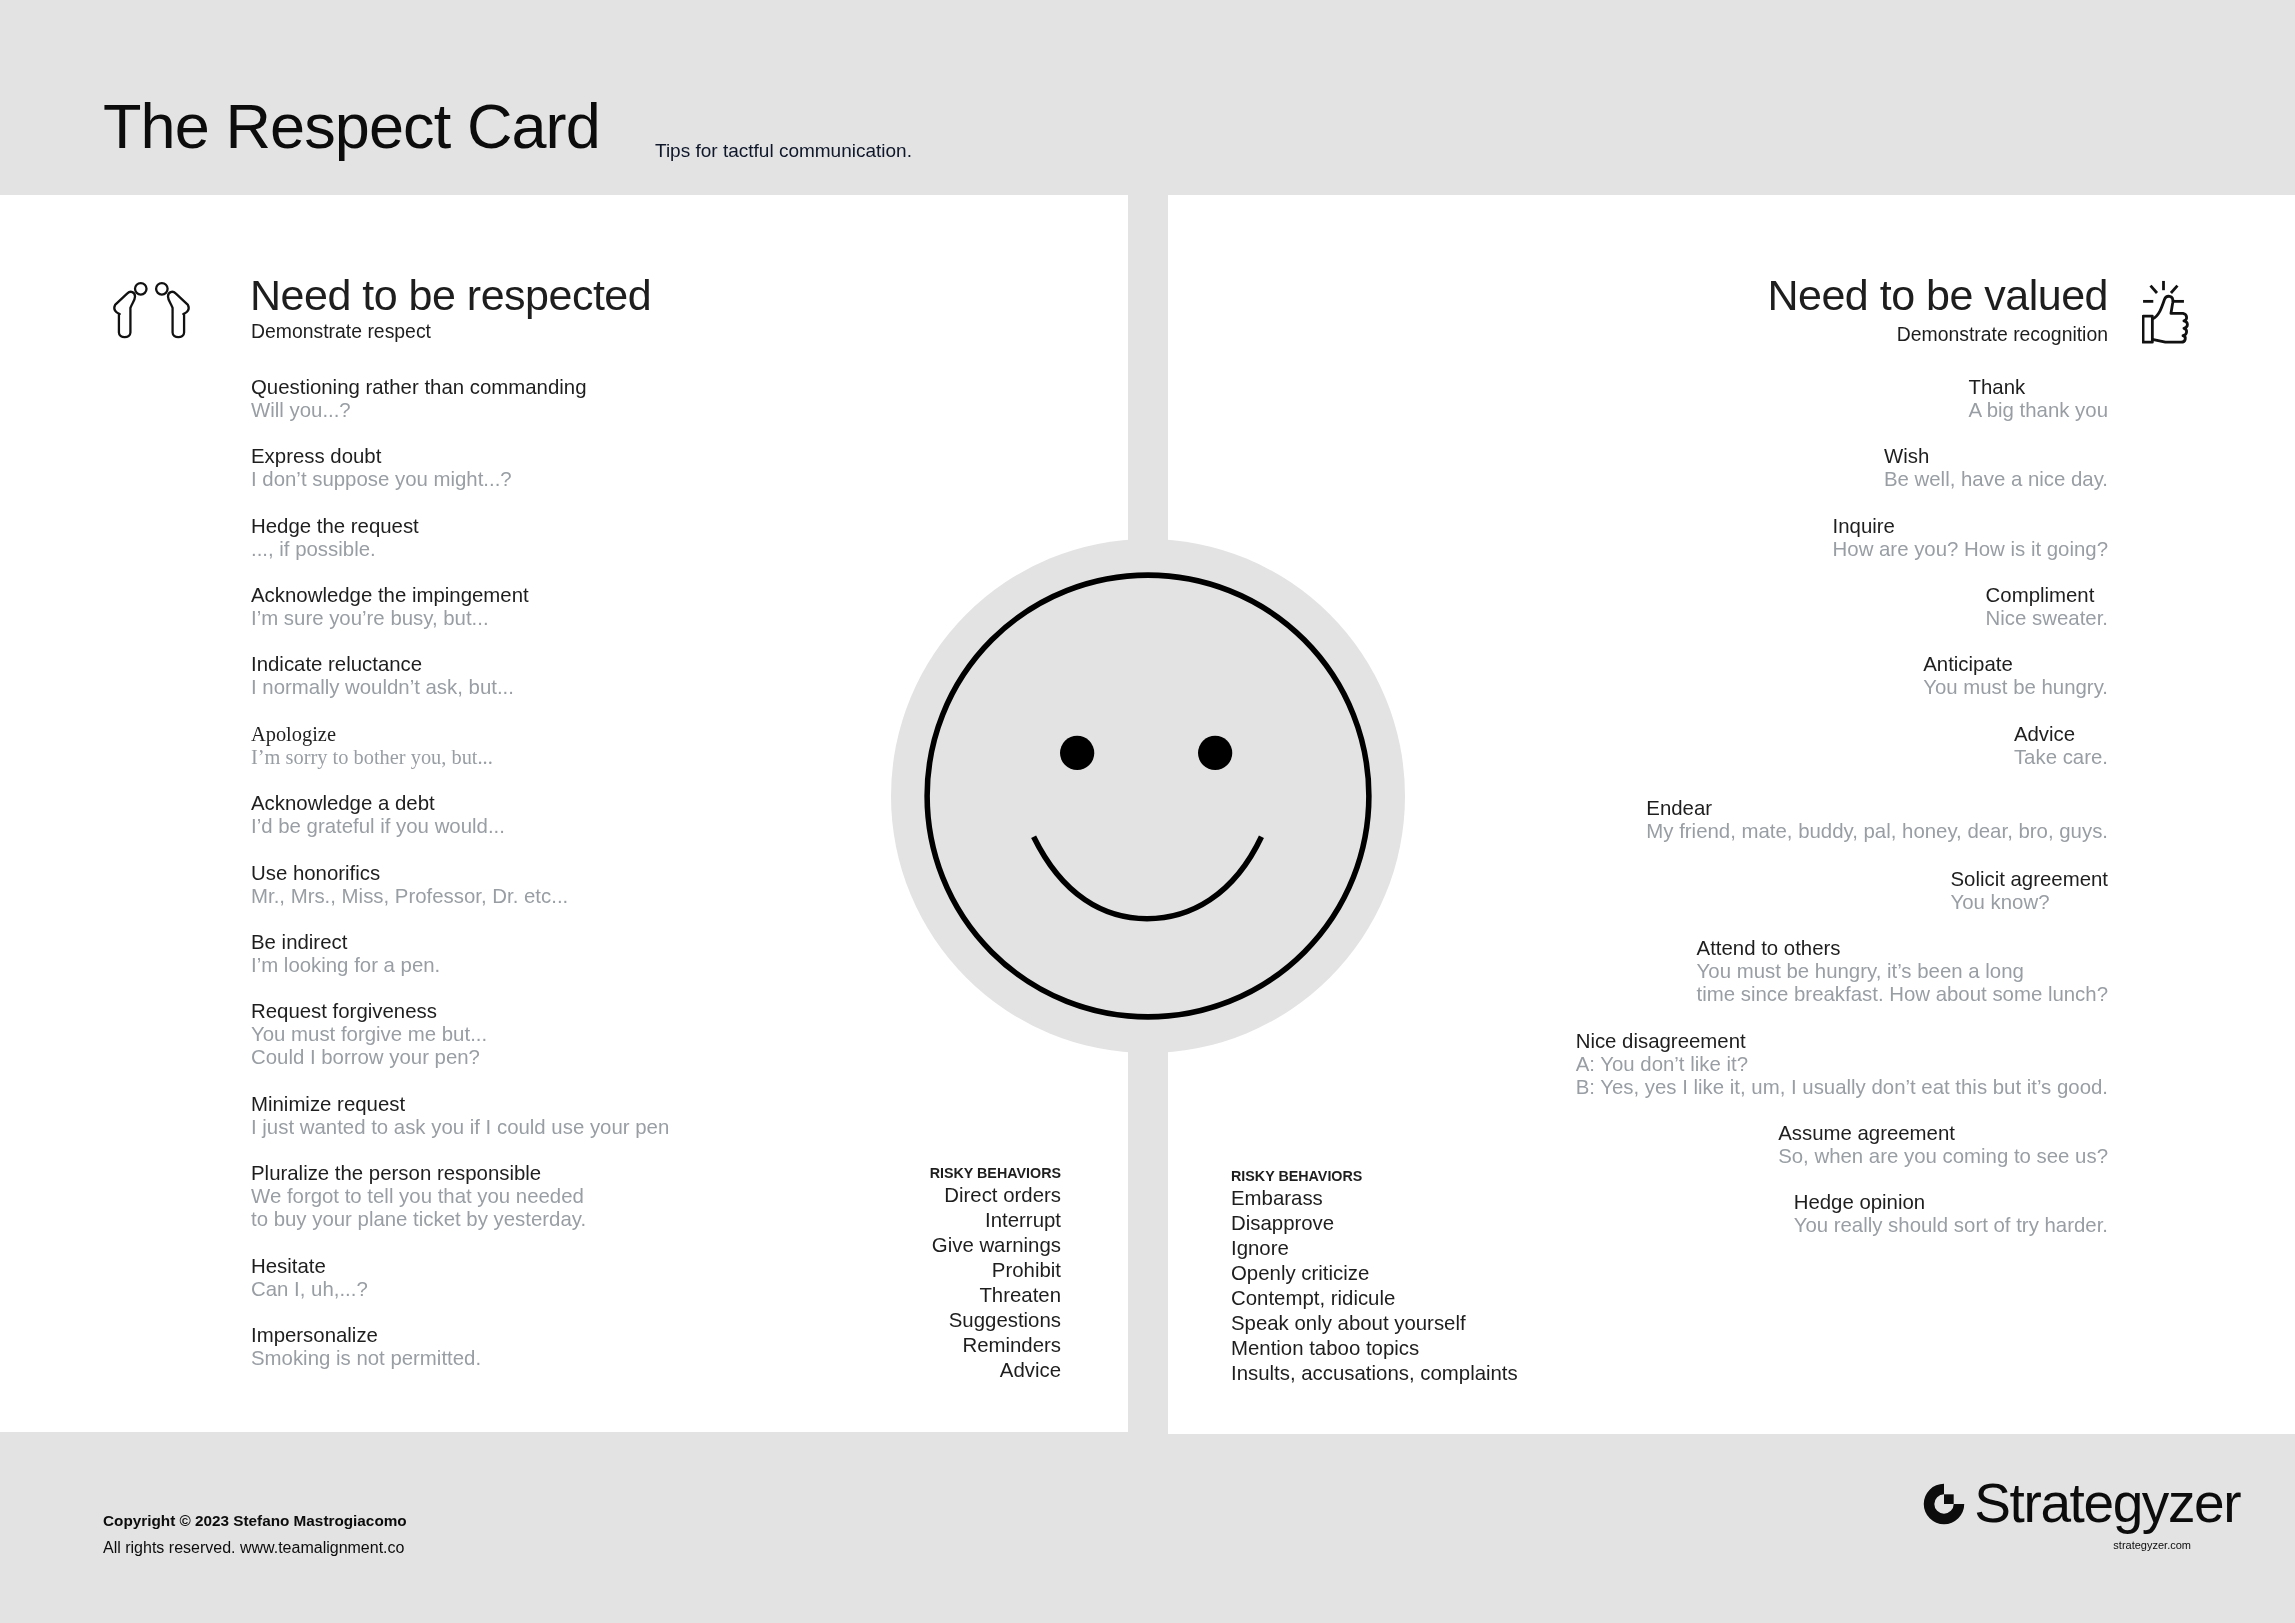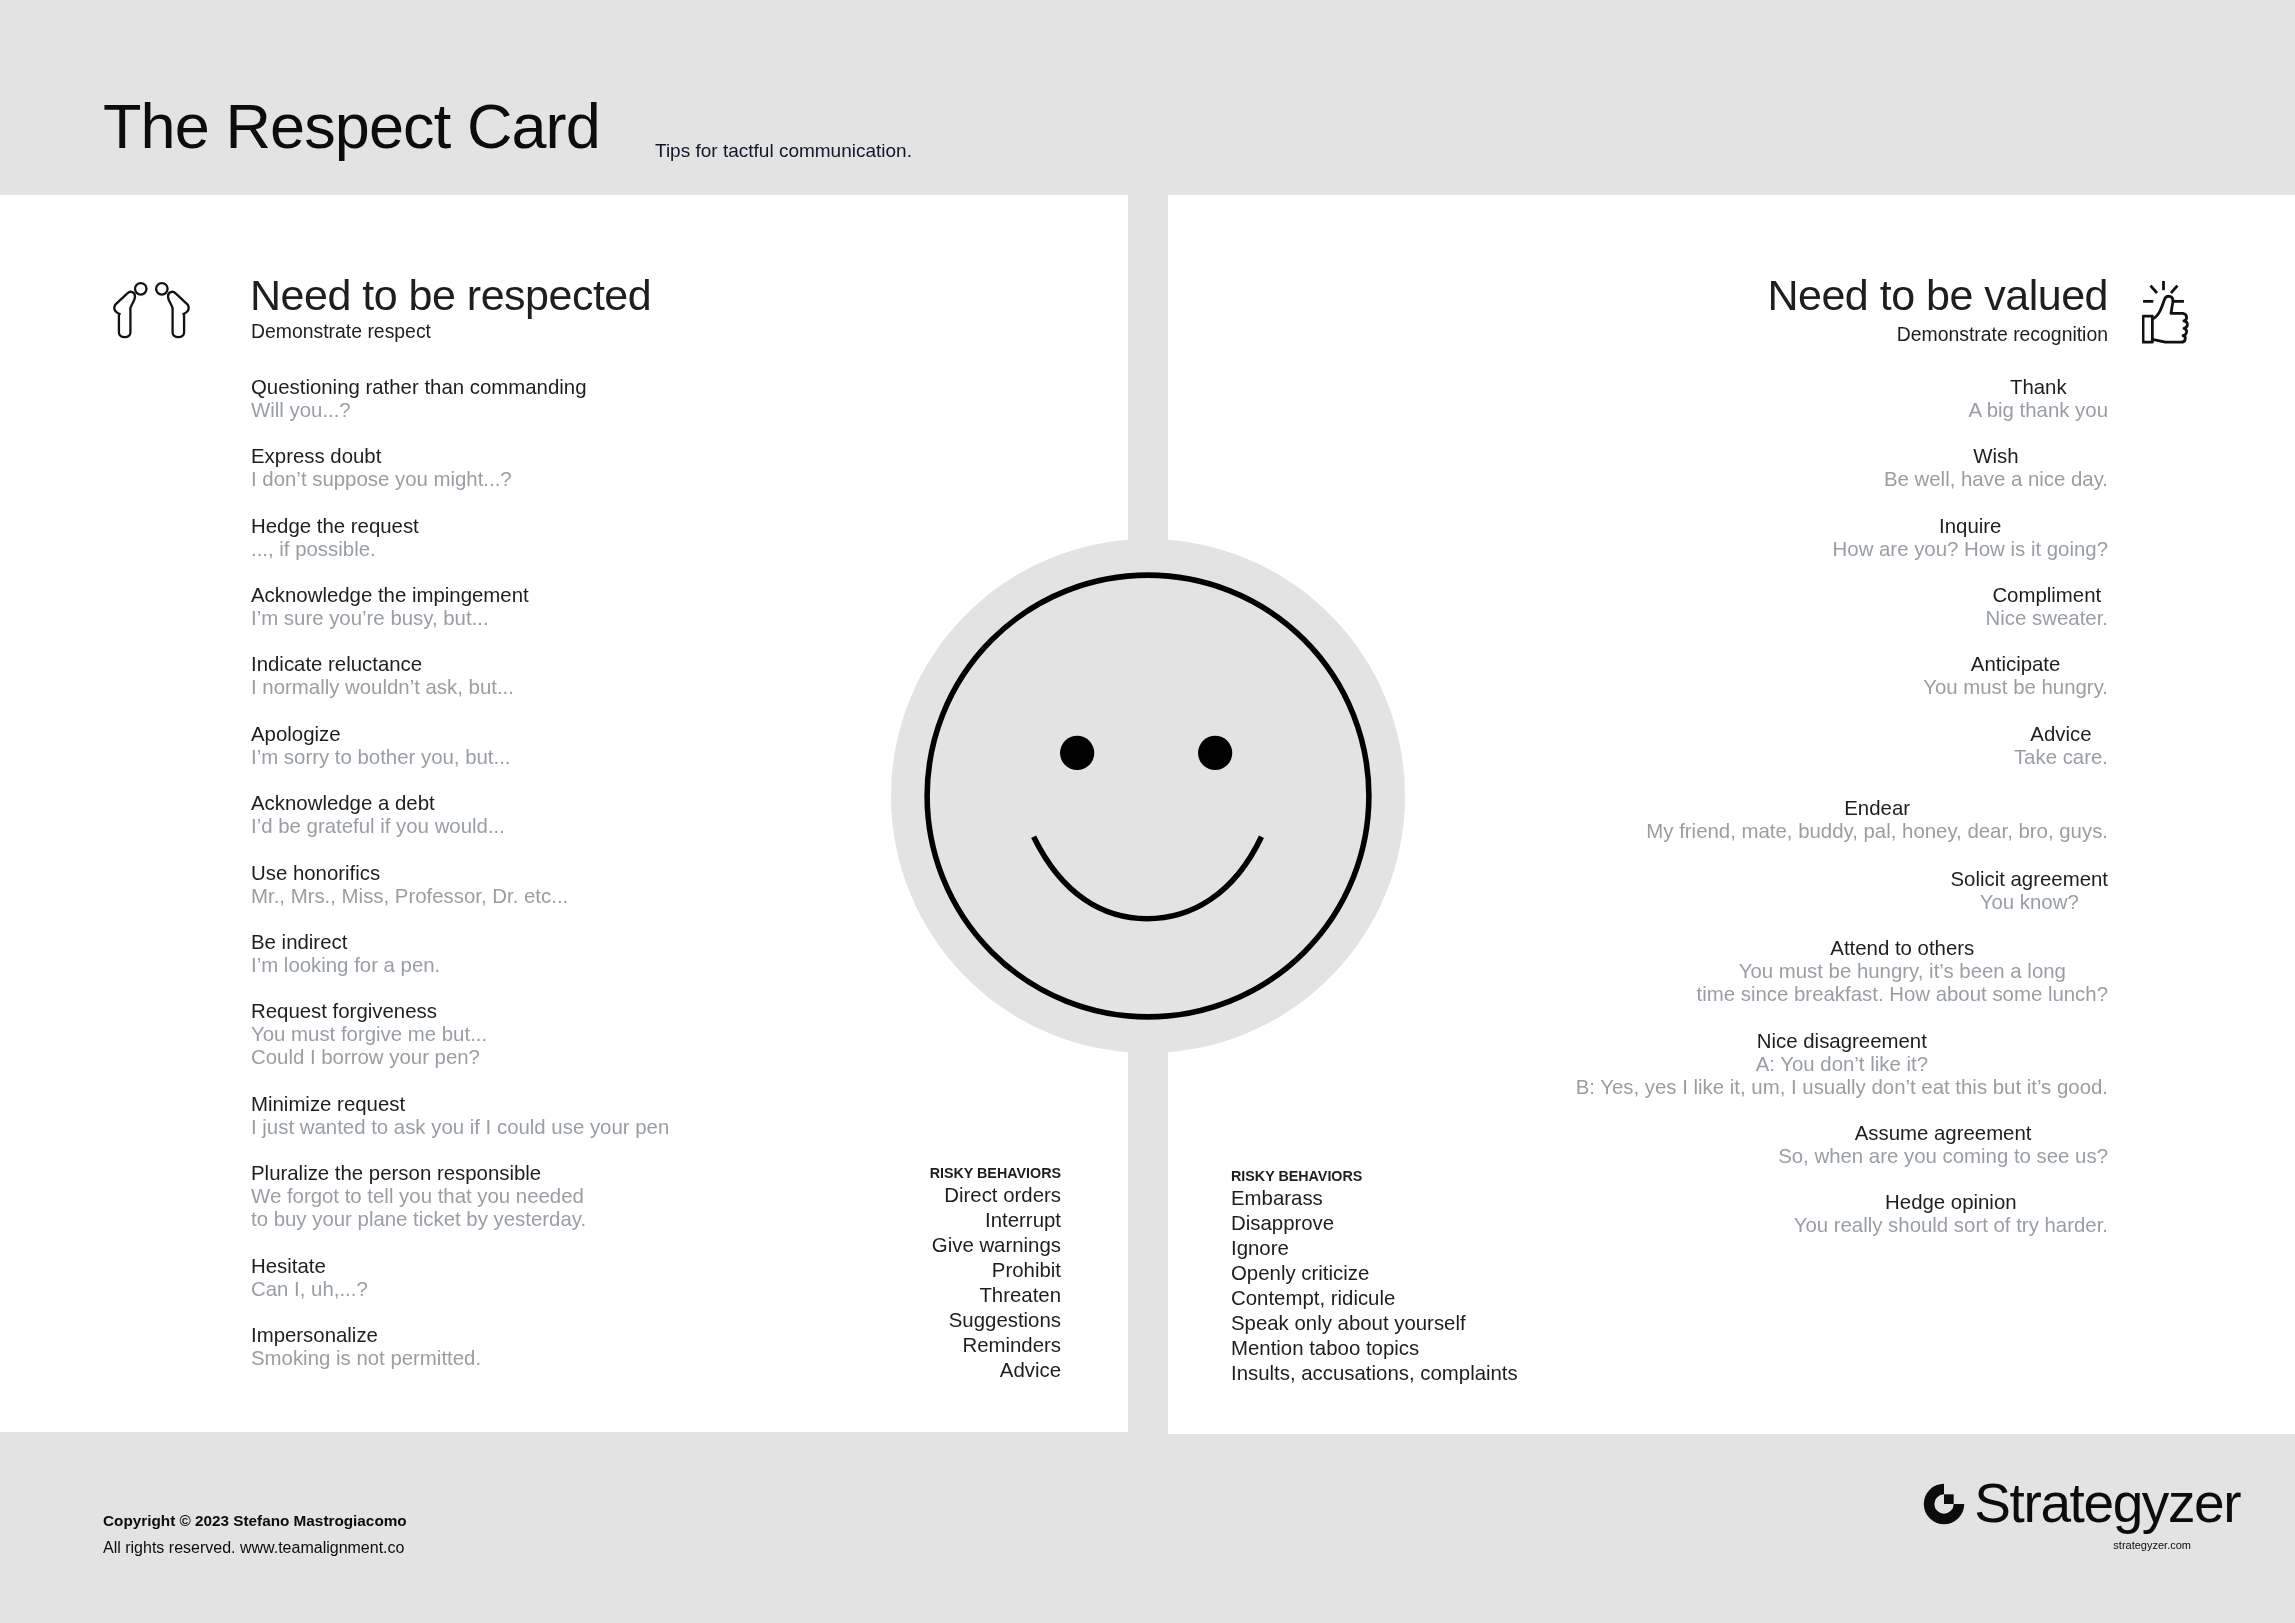--- a/index.html
+++ b/index.html
@@ -31,21 +31,21 @@
   }
   .section-sub {
     position: absolute; font-size: 19.4px; white-space: nowrap; color: #1e1e1e;
   }
   .icon { position: absolute; }
 
   .list { position: absolute; }
   .item { position: absolute; white-space: nowrap; }
   .item .label { font-size: 20.4px; line-height: 23px; color: #1e1e1e; display: block; }
   .item .ex { font-size: 20.4px; line-height: 23px; color: #989ea4; display: block; }
-  .list-right .item { text-align: center; }
+  .list-right .item { text-align: left; }
 
   .risky { position: absolute; }
   .risky .head { font-size: 14.3px; font-weight: 700; letter-spacing: 0px; color: #1e1e1e; line-height: 18.5px; }
   .risky .ritem { font-size: 20.4px; line-height: 25px; color: #1e1e1e; white-space: nowrap; }
   .risky-left { text-align: right; }
 
   .face {
     position: absolute; left: 891px; top: 539px; width: 514px; height: 514px;
   }
 
@@ -89,21 +89,21 @@
       <span class="ex">..., if possible.</span>
     </div>
   <div class="item" style="top:584px;">
       <span class="label">Acknowledge the impingement</span>
       <span class="ex">I’m sure you’re busy, but...</span>
     </div>
   <div class="item" style="top:653px;">
       <span class="label">Indicate reluctance</span>
       <span class="ex">I normally wouldn’t ask, but...</span>
     </div>
-  <div class="item" style="top:723px;">
+  <div class="item" style="top:723px;font-family:Liberation Serif, serif;">
       <span class="label">Apologize</span>
       <span class="ex">I’m sorry to bother you, but...</span>
     </div>
   <div class="item" style="top:792px;">
       <span class="label">Acknowledge a debt</span>
       <span class="ex">I’d be grateful if you would...</span>
     </div>
   <div class="item" style="top:862px;">
       <span class="label">Use honorifics</span>
       <span class="ex">Mr., Mrs., Miss, Professor, Dr. etc...</span>

